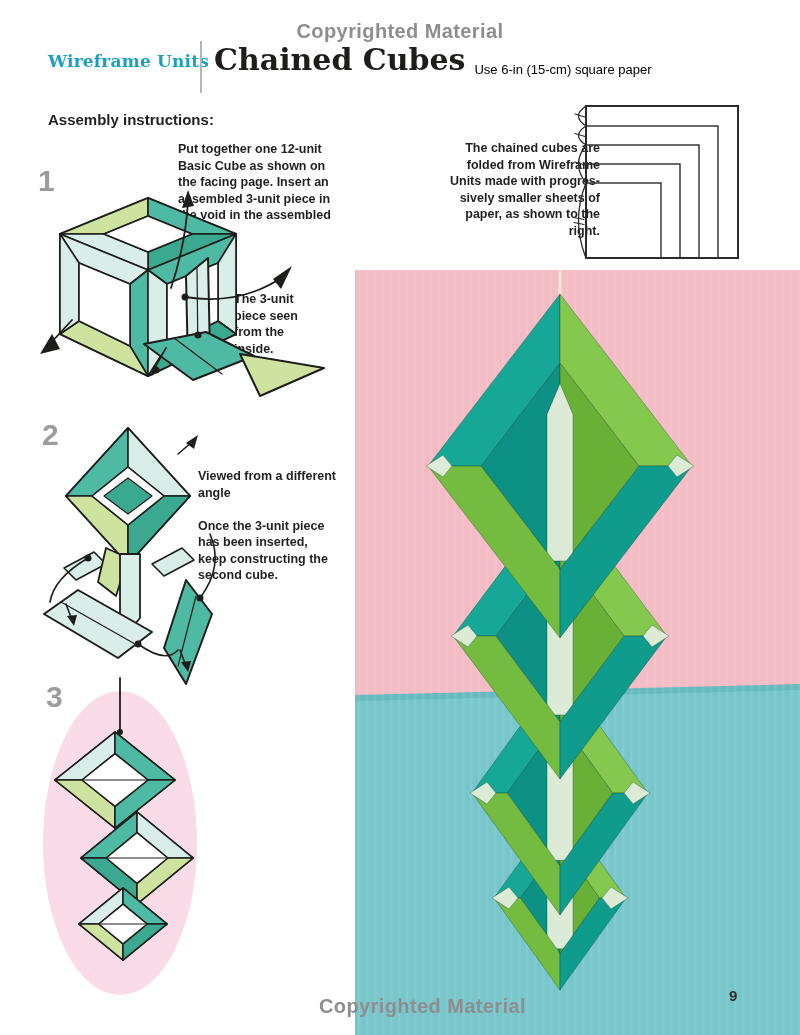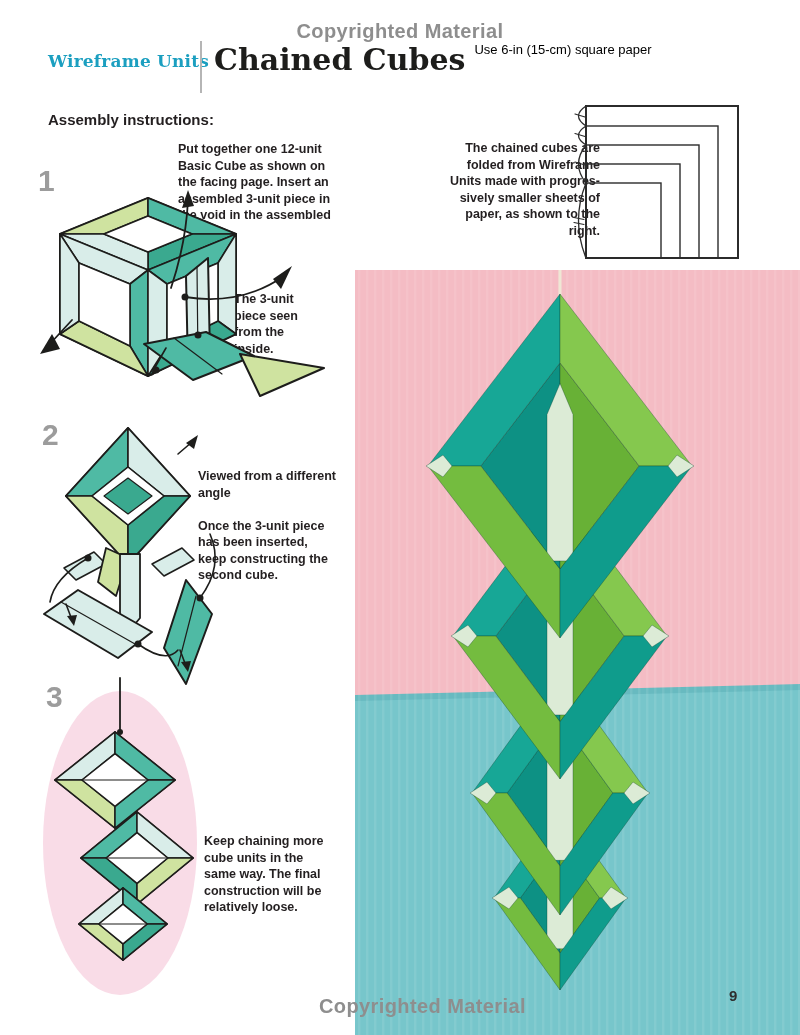--- a/index.html
+++ b/index.html
@@ -6,21 +6,21 @@
   #page{position:relative;width:800px;height:1035px;margin:0 auto;background:#ffffff;
         font-family:"Liberation Sans",sans-serif;color:#231f20;overflow:hidden;}
   .abs{position:absolute;}
   .multiline{white-space:pre-line;}
   .watermark{color:#8e8e8e;font-weight:700;font-size:20px;letter-spacing:.4px;}
   #wm-top{top:20px;left:0;width:800px;text-align:center;}
   #wm-bottom{top:995px;left:319px;z-index:6;}
   #series-label{top:51px;left:48px;font-family:"DejaVu Serif",serif;font-weight:700;
                 font-size:17px;color:#1b9fc0;letter-spacing:.2px;}
   #header-divider{top:41px;left:200px;width:2px;height:52px;background:#b5b5b5;}
-  #title-row{top:42px;left:214px;display:flex;align-items:flex-start;}
+  #title-row{top:42px;left:214px;display:flex;align-items:flex-end;}
   #page-title{font-family:"DejaVu Serif",serif;font-weight:700;font-size:30px;color:#1d1d1b;}
   #page-subtitle{font-size:13px;color:#000000;margin-left:9px;}
   #assembly-heading{top:111px;left:48px;font-size:15px;font-weight:700;}
   .step-num{color:#9c9c9c;font-weight:700;font-size:30px;line-height:1;}
   #step1-num{top:166px;left:38px;}
   #step2-num{top:420px;left:42px;}
   #step3-num{top:682px;left:46px;}
   .body-txt{font-size:12.5px;line-height:16.5px;font-weight:700;}
   #step1-text{top:141px;left:178px;width:172px;}
   #note-3unit{top:291px;left:234px;width:90px;}
@@ -62,25 +62,20 @@
 piece seen
 from the
 inside.</div>
   <div id="step2-text" class="abs body-txt multiline">Viewed from a different
 angle
 
 Once the 3-unit piece
 has been inserted,
 keep constructing the
 second cube.</div>
-  <div id="step3-text" class="abs body-txt multiline">Keep chaining more
-cube units in the
-same way. The final
-construction will be
-relatively loose.</div>
   <div id="sidebar-note" class="abs body-txt multiline">The chained cubes are
 folded from Wireframe
 Units made with progres-
 sively smaller sheets of
 paper, as shown to the
 right.</div>
 
   <svg id="squares-diagram" class="abs diagram" width="214" height="176" viewBox="0 0 214 176">
       <rect x="30" y="14" width="152" height="152" fill="none" stroke="#2b2b2b" stroke-width="2"></rect>
       <rect x="30" y="34" width="132" height="132" fill="none" stroke="#2b2b2b" stroke-width="1.4"></rect>

